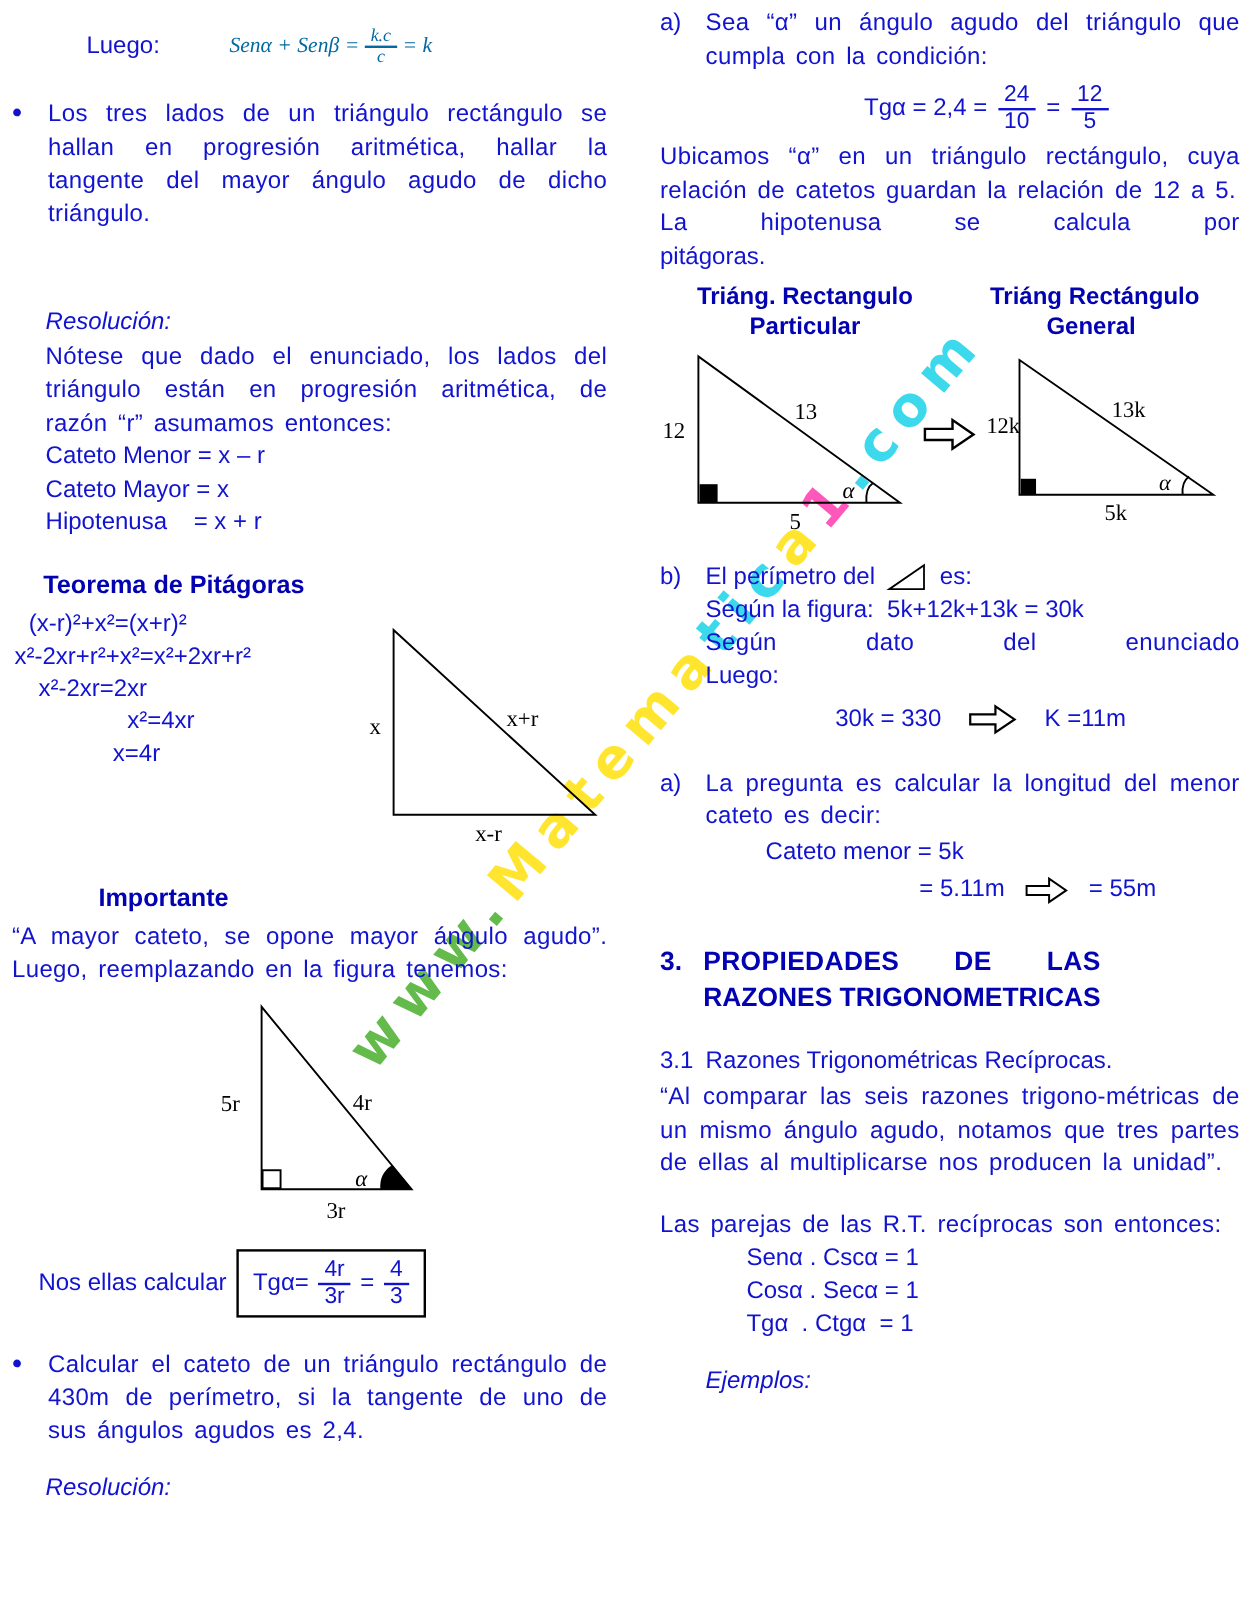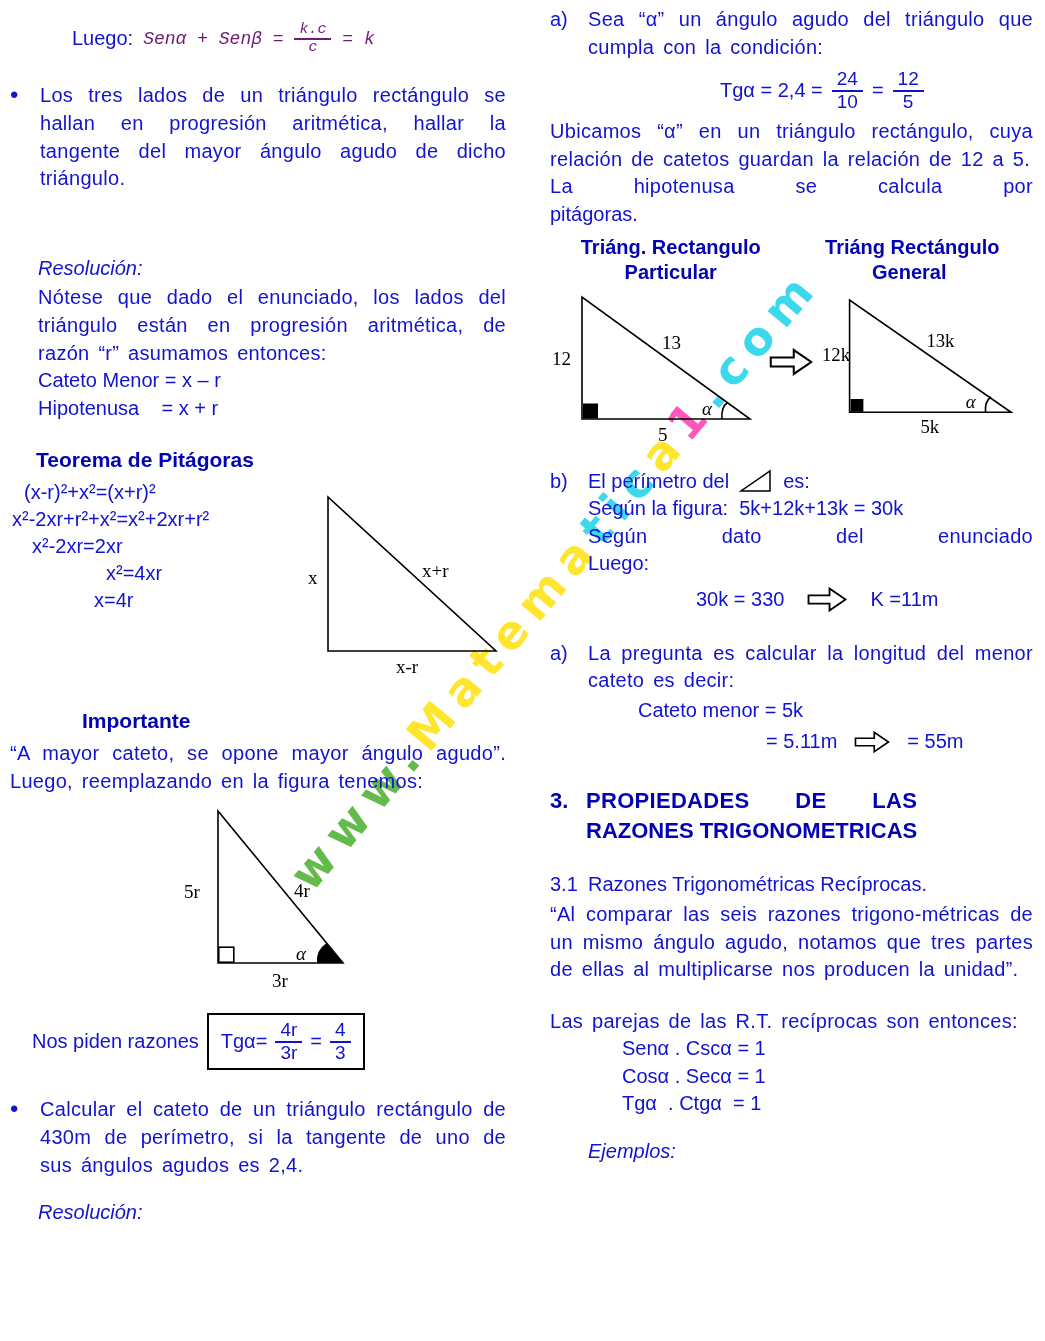--- a/index.html
+++ b/index.html
@@ -14,21 +14,21 @@
   .col-left{flex:0 0 496px;margin-right:44px;}
   .col-right{flex:1;min-width:0;}
 
   .just{text-align:justify;letter-spacing:0.3px;word-spacing:3px;}
   .spread{text-align:justify;text-align-last:justify;letter-spacing:0.3px;}
   .pre{white-space:pre-wrap;}
   .italic{font-style:italic;}
   .ind{margin-left:28px;}
 
   
-  .serifm{font-family:Liberation Mono, monospace;font-style:italic;color:#701a75;font-size:18px;}
+  .serifm{font-family:Liberation Serif, serif;font-style:italic;color:#0369a1;font-size:18px;margin-left:48px;}
   .tlab{font-family:"Liberation Serif",serif;font-size:19px;fill:#000;}
   .tlab.it{font-style:italic;}
 
   
   .frac{display:inline-flex;flex-direction:column;align-items:center;line-height:1.08;vertical-align:middle;}
   .frac .num{padding:0 5px;border-bottom:2px solid currentColor;}
   .frac .den{padding:0 5px;}
   .serif-frac{font-size:15px;}
   .bluefrac{font-size:19px;}
 
@@ -124,20 +124,21 @@
       </div>
 
       <div class="bullet">
         <span class="b-dot">•</span>
         <div class="b-text just">Los tres lados de un triángulo rectángulo se hallan en progresión aritmética, hallar la tangente del mayor ángulo agudo de dicho triángulo.</div>
       </div>
 
       <div class="resol1 italic">Resolución:</div>
       <div class="ind just">Nótese que dado el enunciado, los lados del triángulo están en progresión aritmética, de razón “r” asumamos entonces:</div>
       <div class="ind pre">Cateto Menor = x – r</div>
+      <div class="ind pre">Cateto Mayor = x</div>
       <div class="ind pre">Hipotenusa    = x + r</div>
 
       <div class="h-teorema">Teorema de Pitágoras</div>
 
       <div class="math-block">
         <div class="mline m0">(x-r)²+x²=(x+r)²</div>
         <div class="mline m1">x²-2xr+r²+x²=x²+2xr+r²</div>
         <div class="mline m2">x²-2xr=2xr</div>
         <div class="mline m3">x²=4xr</div>
         <div class="mline m4">x=4r</div>
@@ -159,21 +160,21 @@
           <rect class="ln" x="40.8" y="144.2" width="15" height="15" stroke-width="1.3"></rect>
           <path d="M165,160 L139,160 Q137.8,147.2 148.5,140 Z" fill="#000"></path>
           <text class="tlab" x="6" y="95">5r</text>
           <text class="tlab" x="116" y="94">4r</text>
           <text class="tlab" x="94" y="184">3r</text>
           <text class="tlab it" x="118" y="157">α</text>
         </svg>
       </div>
 
       <div class="nospiden">
-        <span>Nos piden razones</span>
+        <span>Nos ellas calcular</span>
         <span class="calcbox">
           <span>Tgα=</span>
           <span class="frac bluefrac">
             <span class="num">4r</span>
             <span class="den">3r</span>
           </span>
           <span>=</span>
           <span class="frac bluefrac">
             <span class="num">4</span>
             <span class="den">3</span>

